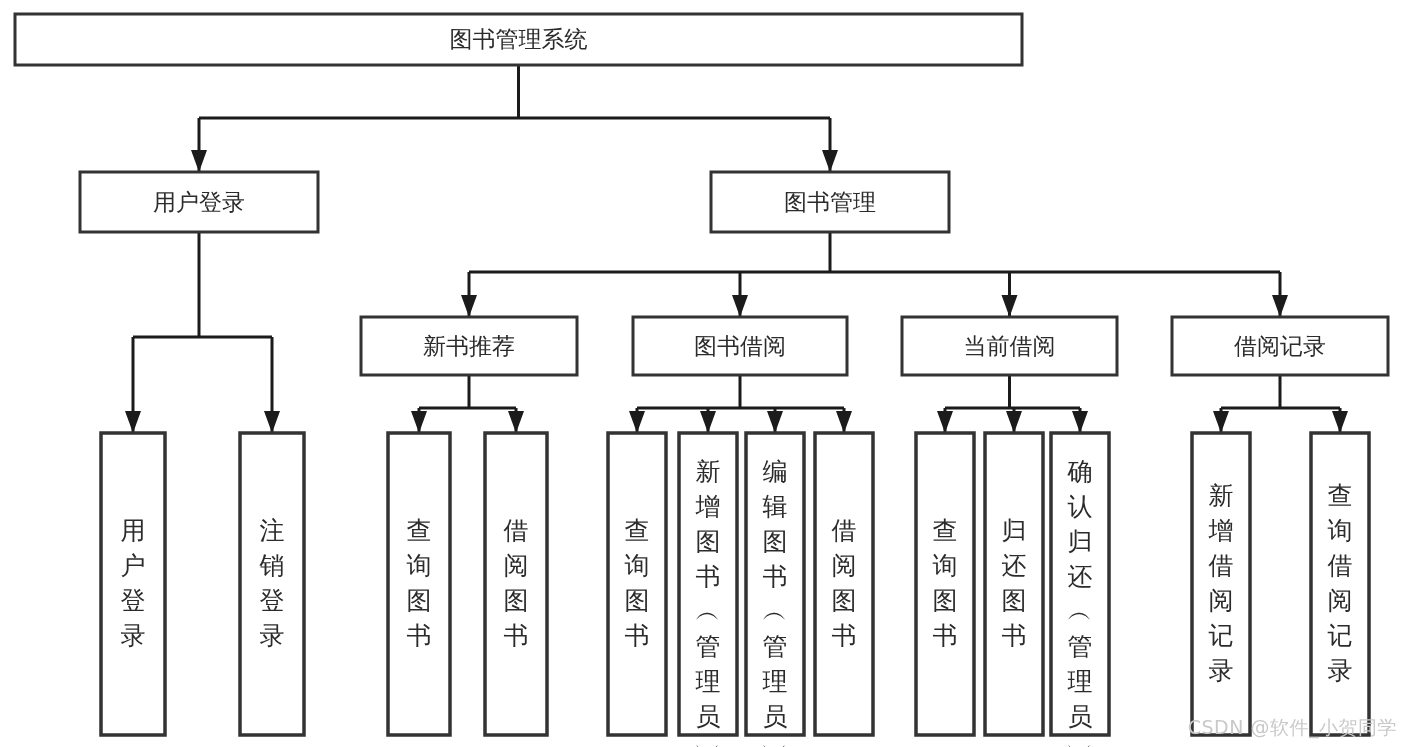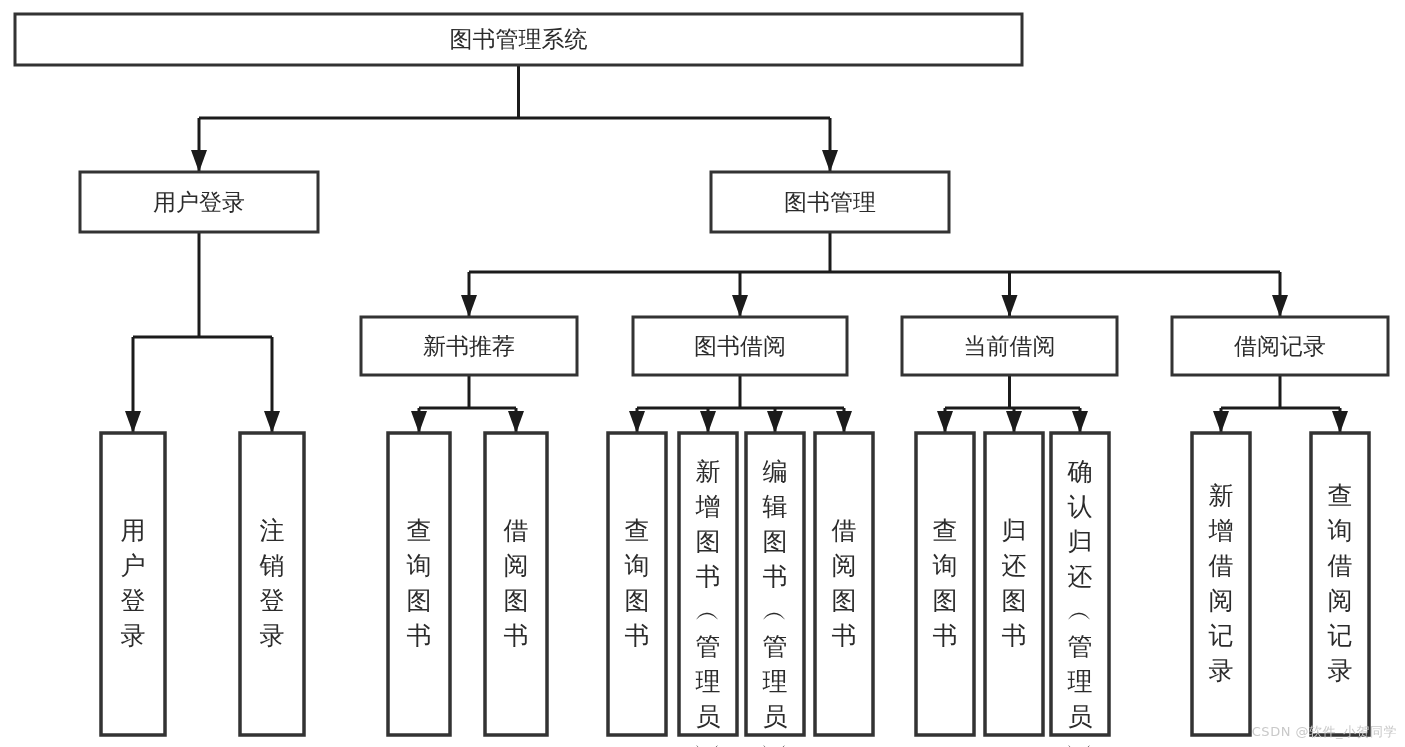--- a/index.html
+++ b/index.html
@@ -56,21 +56,21 @@
     font-family: "DejaVu Sans", "Liberation Sans", sans-serif;
     font-size: 25px;
     text-anchor: middle;
     dominant-baseline: middle;
   }
   .watermark {
     position: absolute;
     right: 8px;
     bottom: 6px;
     font-family: "DejaVu Sans", "Liberation Sans", sans-serif;
-    font-size: 13px;
+    font-size: 19px;
     color: #c9c9c9;
     white-space: nowrap;
     user-select: none;
     letter-spacing: 0.5px;
   }
 </style>
 </head>
 <body>
 
 <div id="diagram-root">

